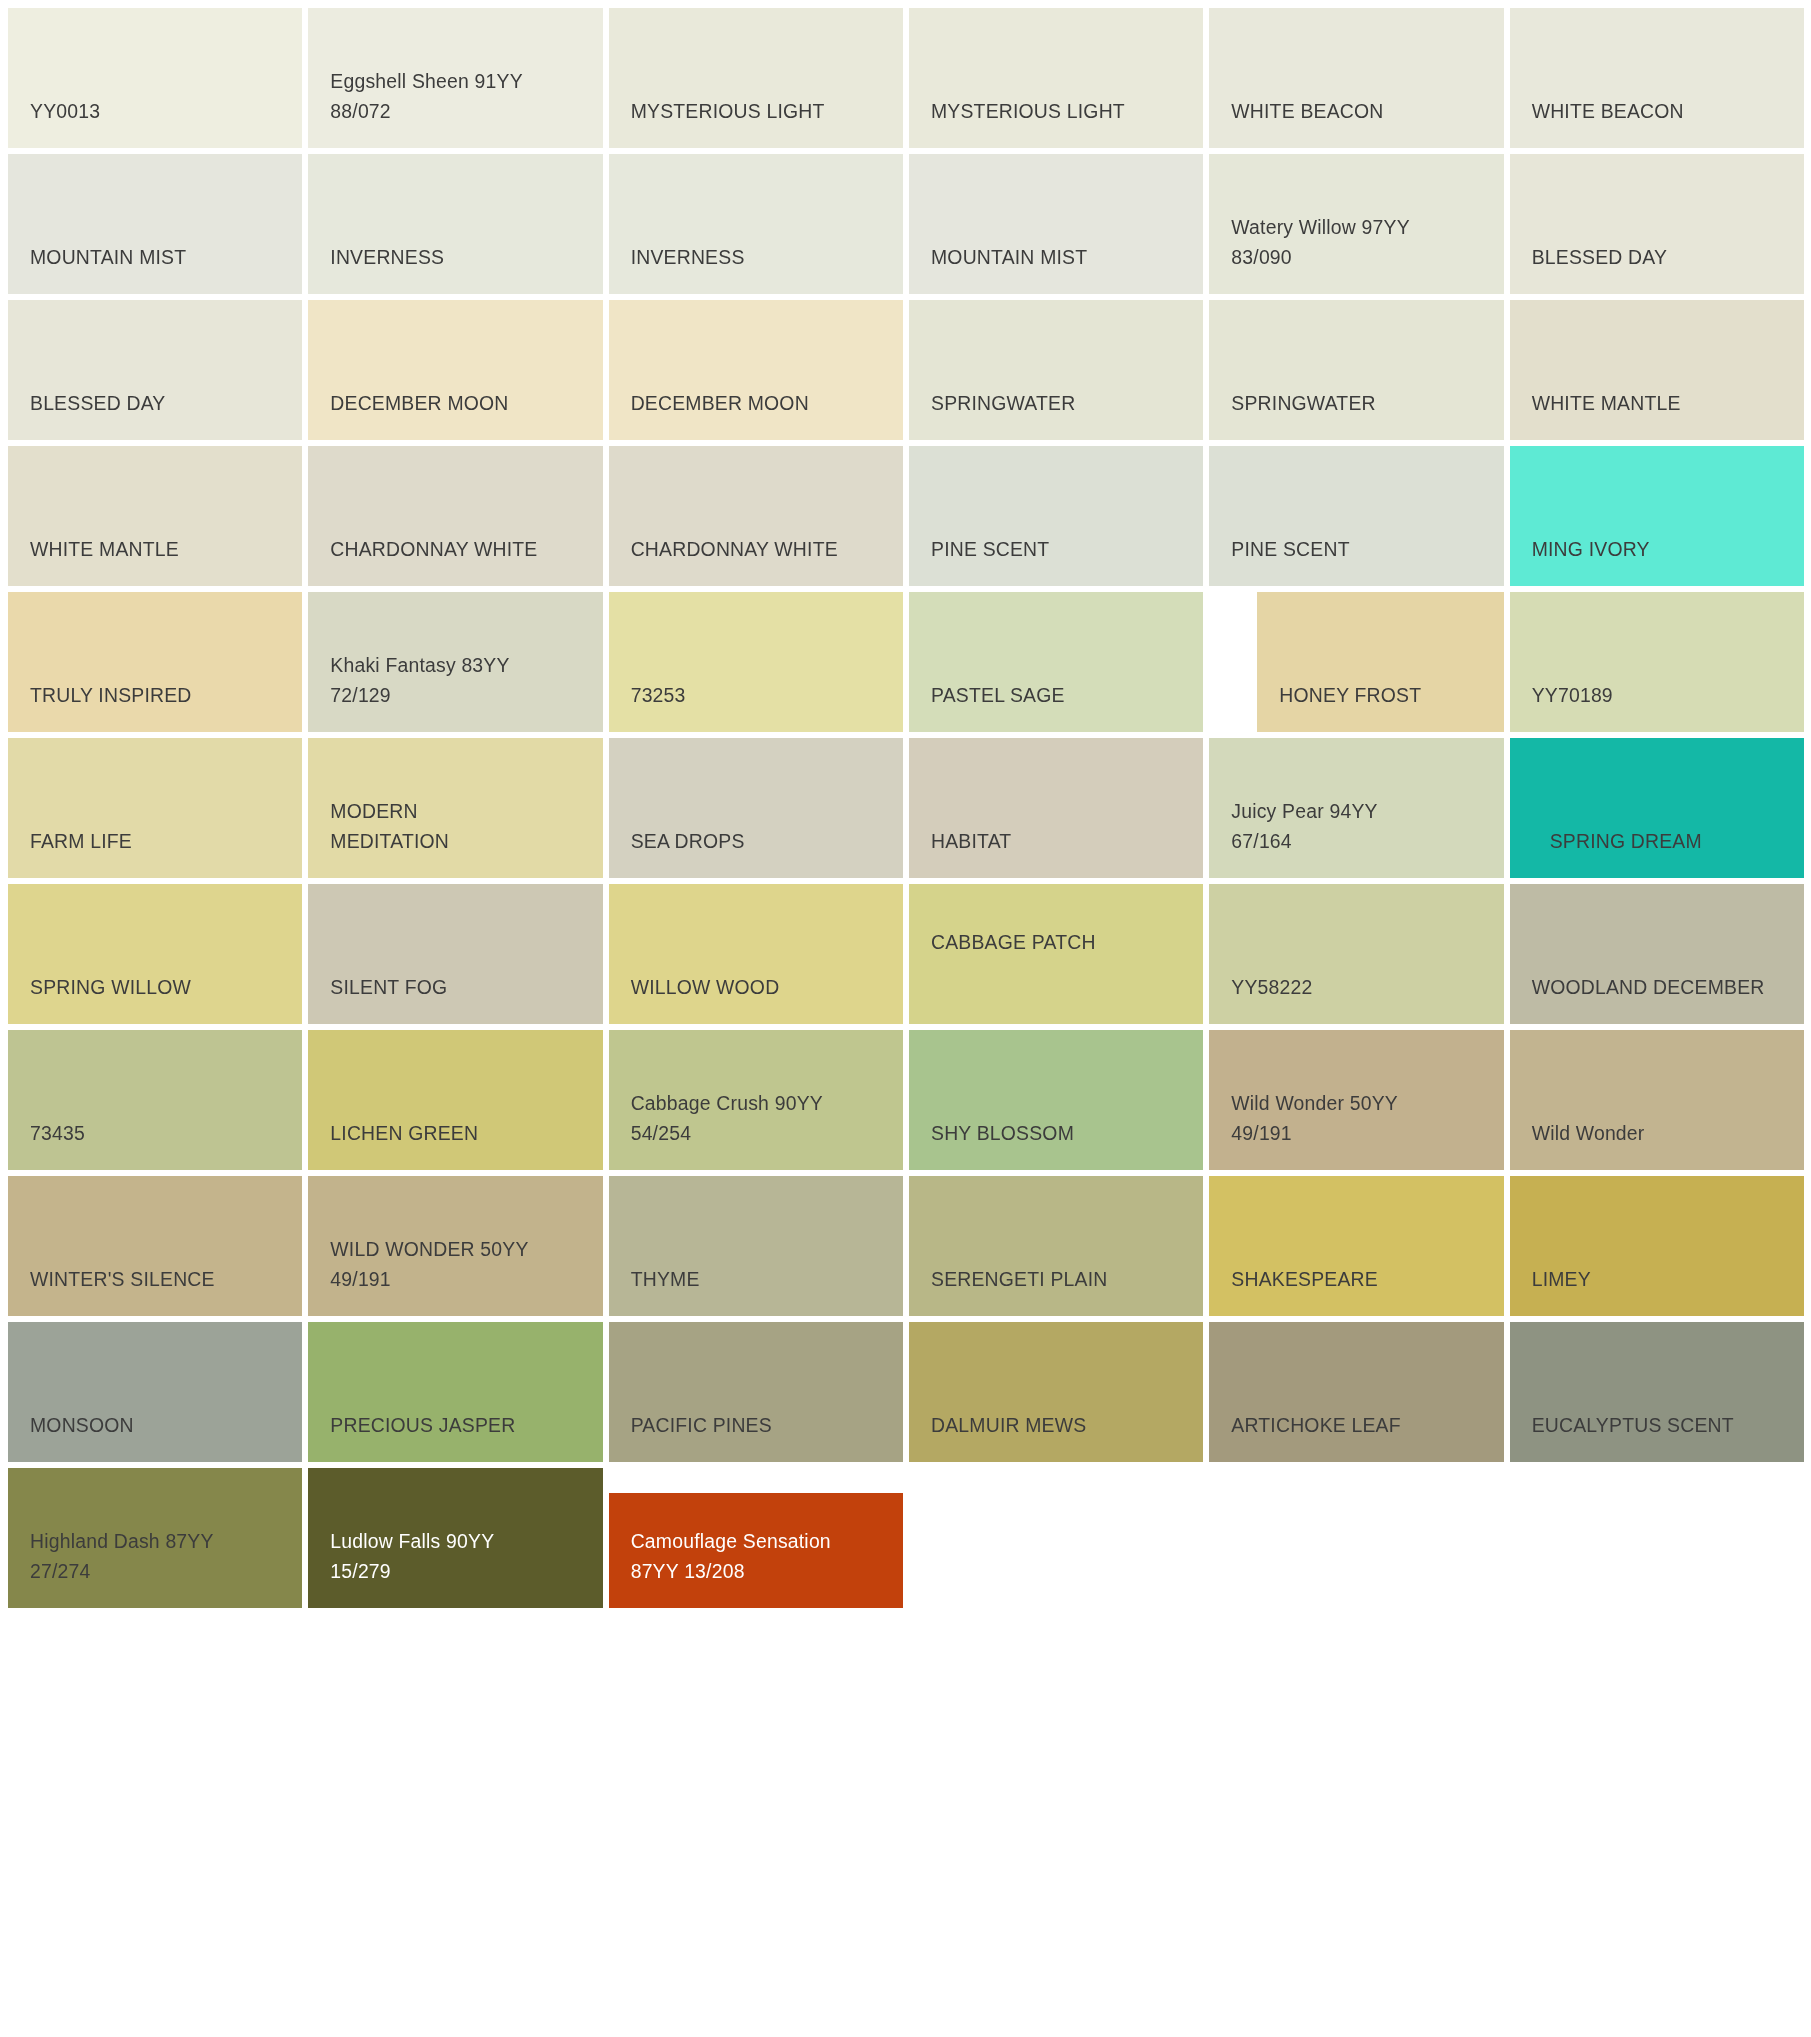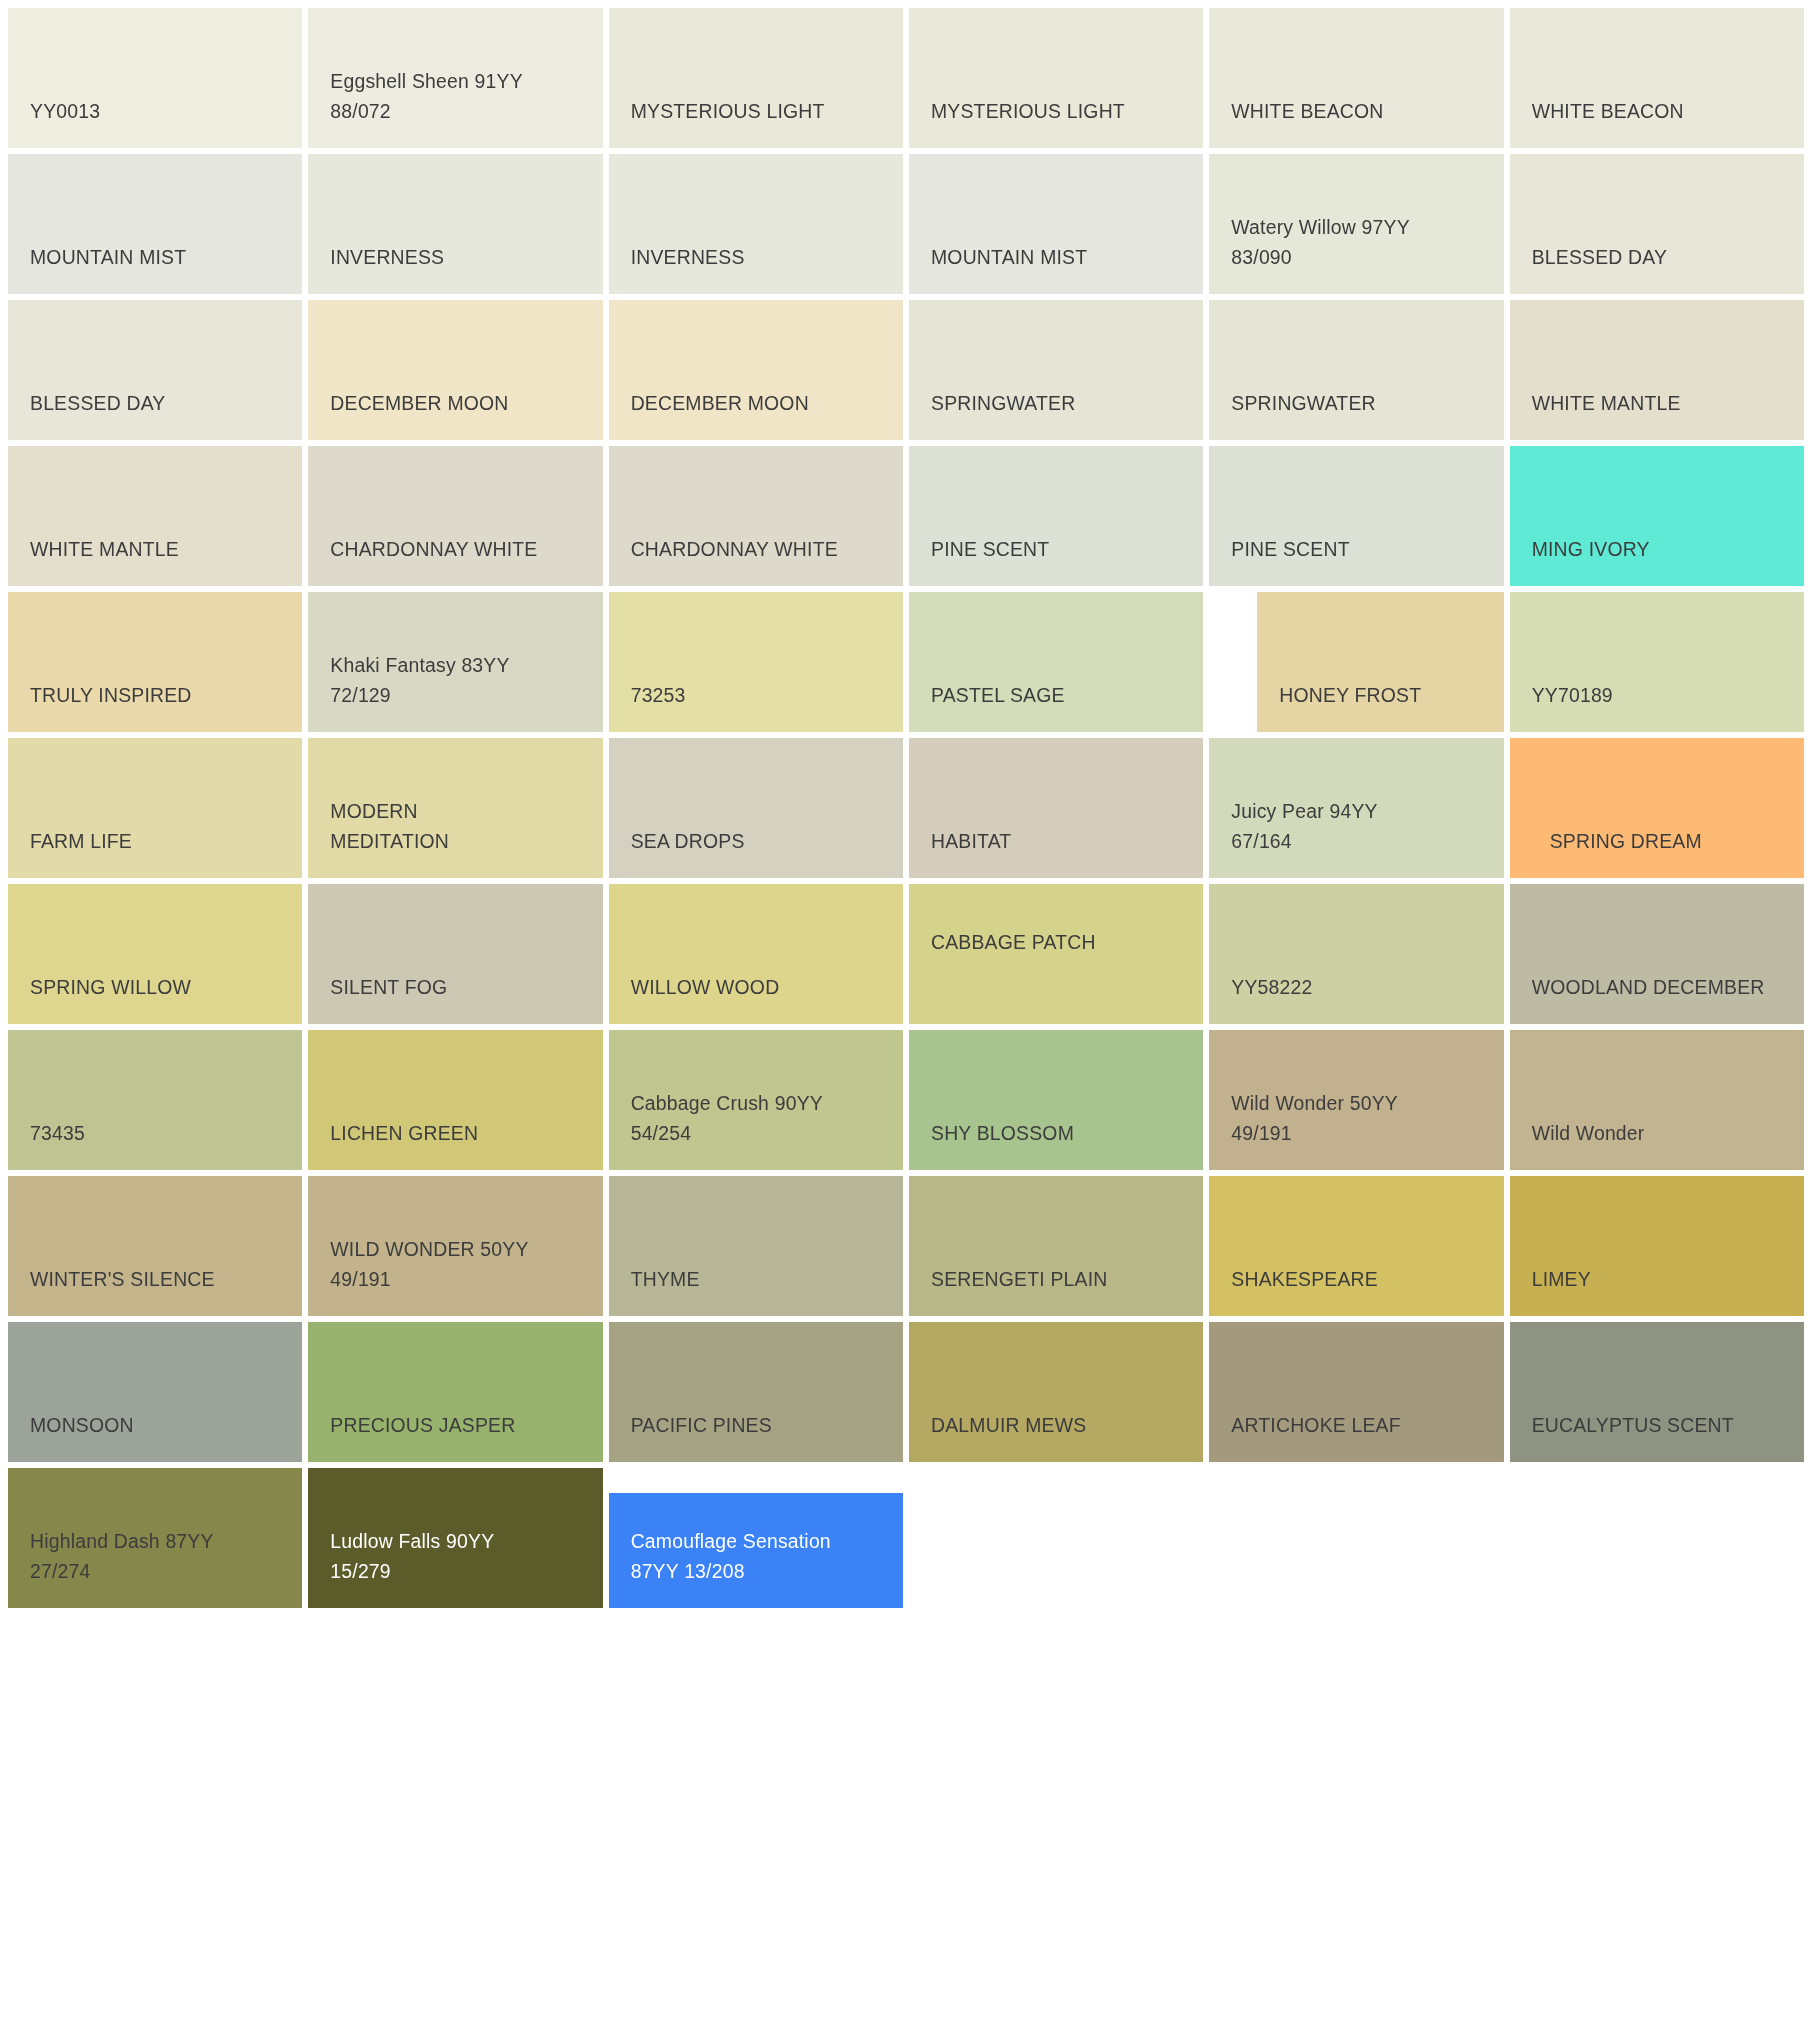--- a/index.html
+++ b/index.html
@@ -160,21 +160,21 @@
     <div class="swatch" style="background: rgb(212, 209, 193);">
       <span class="swatch-label">SEA DROPS</span>
     </div>
     <div class="swatch" style="background: rgb(212, 205, 187);">
       <span class="swatch-label">HABITAT</span>
     </div>
     <div class="swatch" style="background: rgb(211, 217, 187);">
       <span class="swatch-label">Juicy Pear 94YY
 67/164</span>
     </div>
-    <div class="swatch" style="background: #fdba74; padding-left: 40px;">
+    <div class="swatch" style="background: #14b8a6; padding-left: 40px;">
       <span class="swatch-label">SPRING DREAM</span>
     </div>
     <div class="swatch" style="background: rgb(222, 213, 142);">
       <span class="swatch-label">SPRING WILLOW</span>
     </div>
     <div class="swatch" style="background: rgb(205, 200, 180);">
       <span class="swatch-label">SILENT FOG</span>
     </div>
     <div class="swatch" style="background: rgb(222, 213, 140);">
       <span class="swatch-label">WILLOW WOOD</span>
@@ -246,21 +246,21 @@
       <span class="swatch-label">EUCALYPTUS SCENT</span>
     </div>
     <div class="swatch" style="background: rgb(133, 135, 75);">
       <span class="swatch-label">Highland Dash 87YY
 27/274</span>
     </div>
     <div class="swatch light-text" style="background: rgb(92, 92, 43);">
       <span class="swatch-label">Ludlow Falls 90YY
 15/279</span>
     </div>
-    <div class="swatch light-text" style="background: #3b82f6; margin-top: 25px;">
+    <div class="swatch light-text" style="background: #c2410c; margin-top: 25px;">
       <span class="swatch-label">Camouflage Sensation
 87YY 13/208</span>
     </div>
     <div class="swatch empty">
       <span class="swatch-label"></span>
     </div>
     <div class="swatch empty">
       <span class="swatch-label"></span>
     </div>
     <div class="swatch empty">

